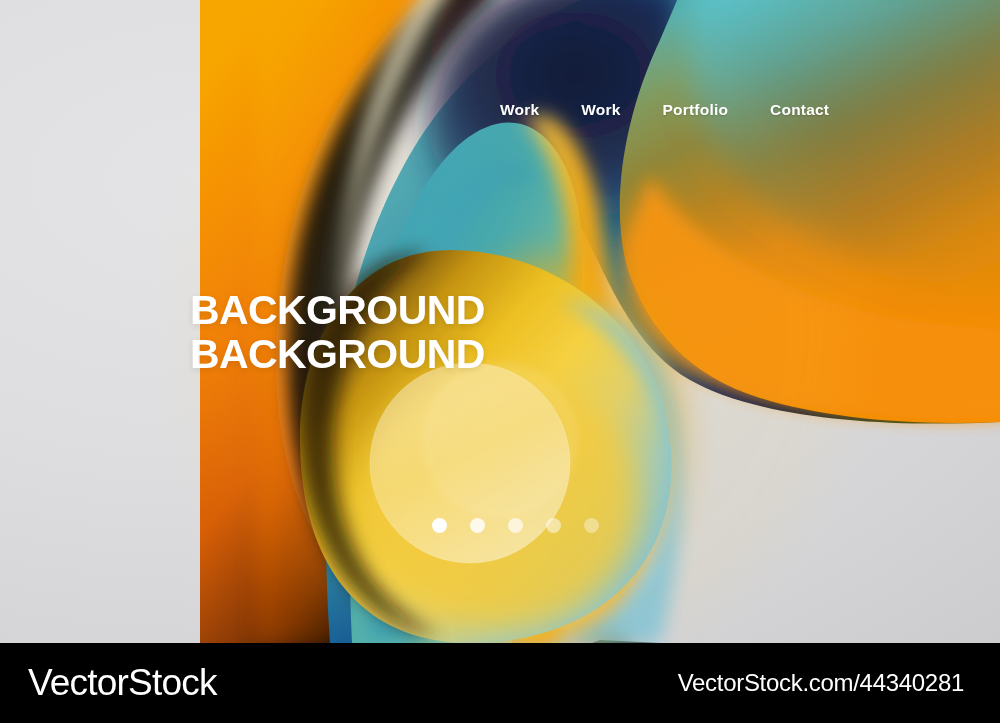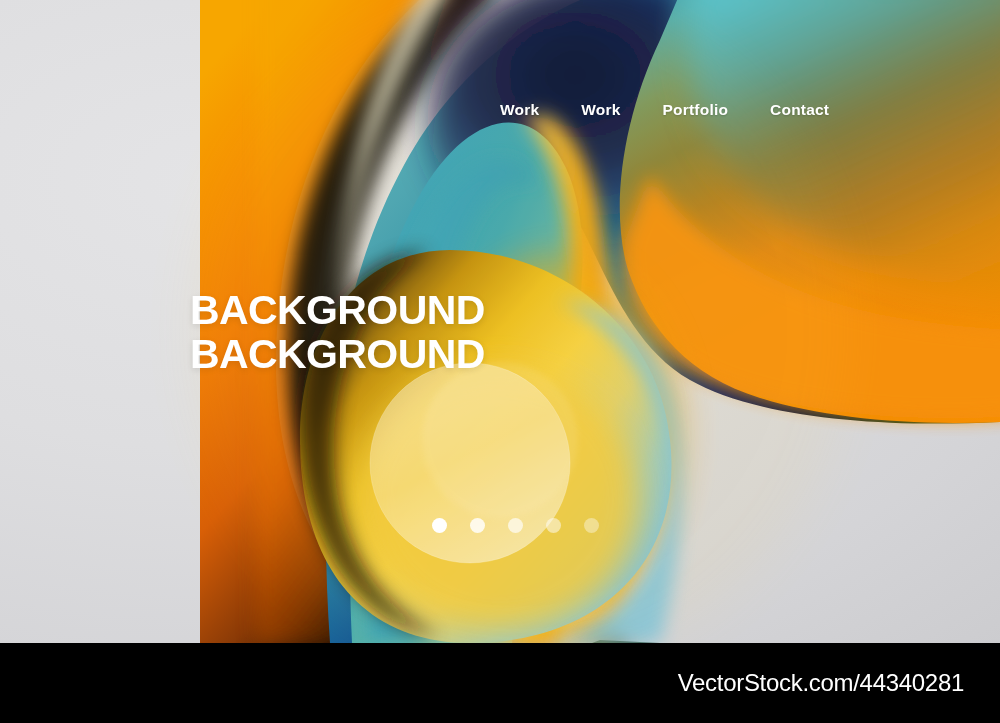--- a/index.html
+++ b/index.html
@@ -324,16 +324,17 @@
 
   <div id="dots">
     <span class="dot" style="opacity: 1;"></span>
     <span class="dot" style="opacity: 0.82;"></span>
     <span class="dot" style="opacity: 0.66;"></span>
     <span class="dot" style="opacity: 0.5;"></span>
     <span class="dot" style="opacity: 0.38;"></span>
   </div>
 
   <div id="footer">
+    <span id="brand">VectorStock</span>
     <span id="siteurl">VectorStock.com/44340281</span>
   </div>
 
 </div>
 
 </body></html>

